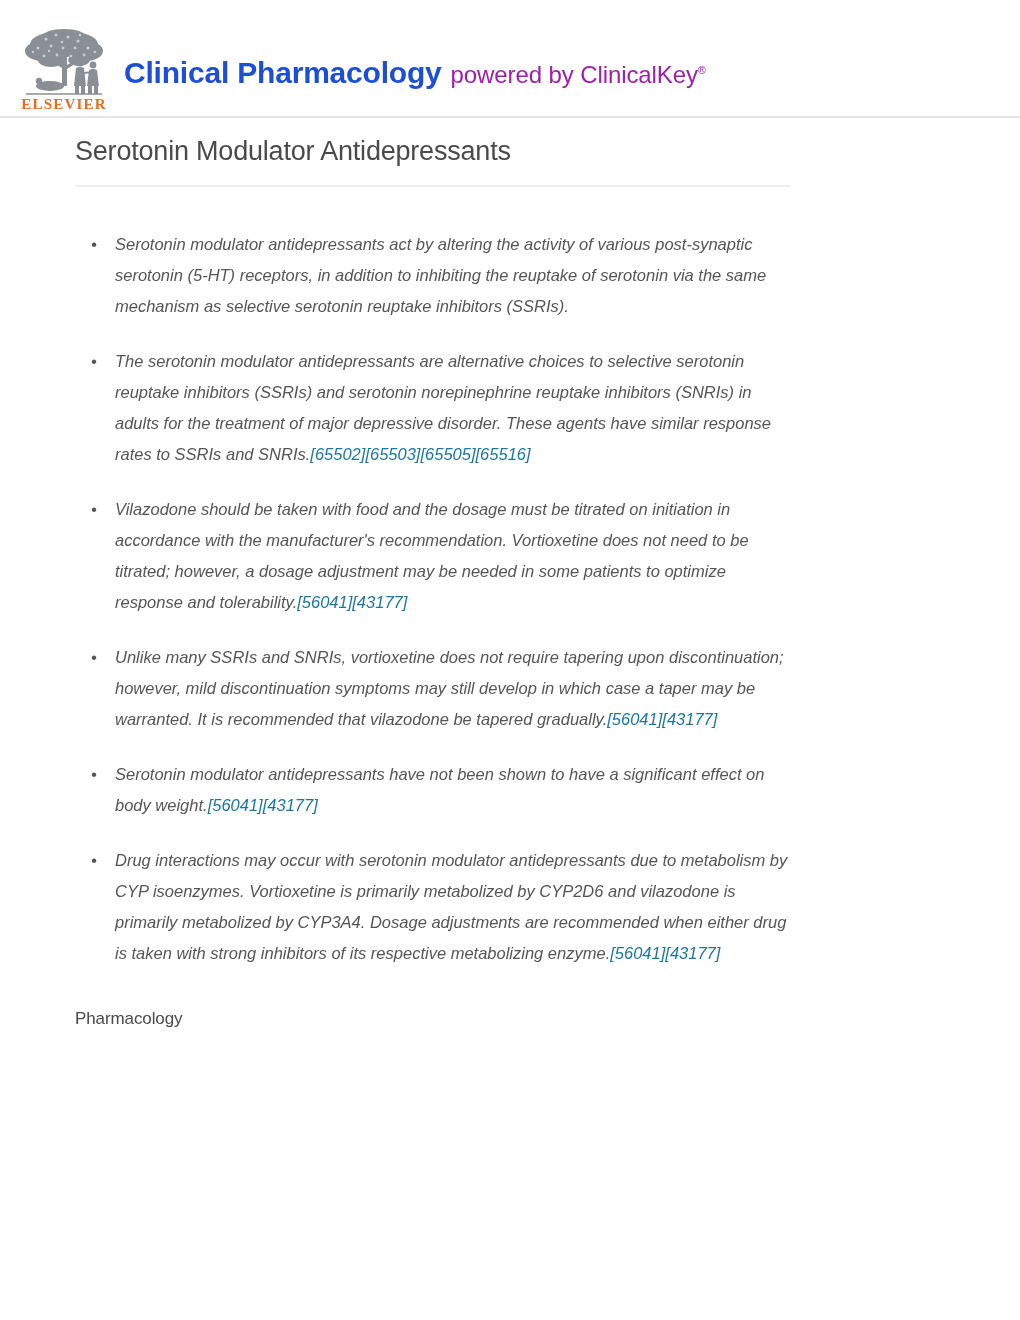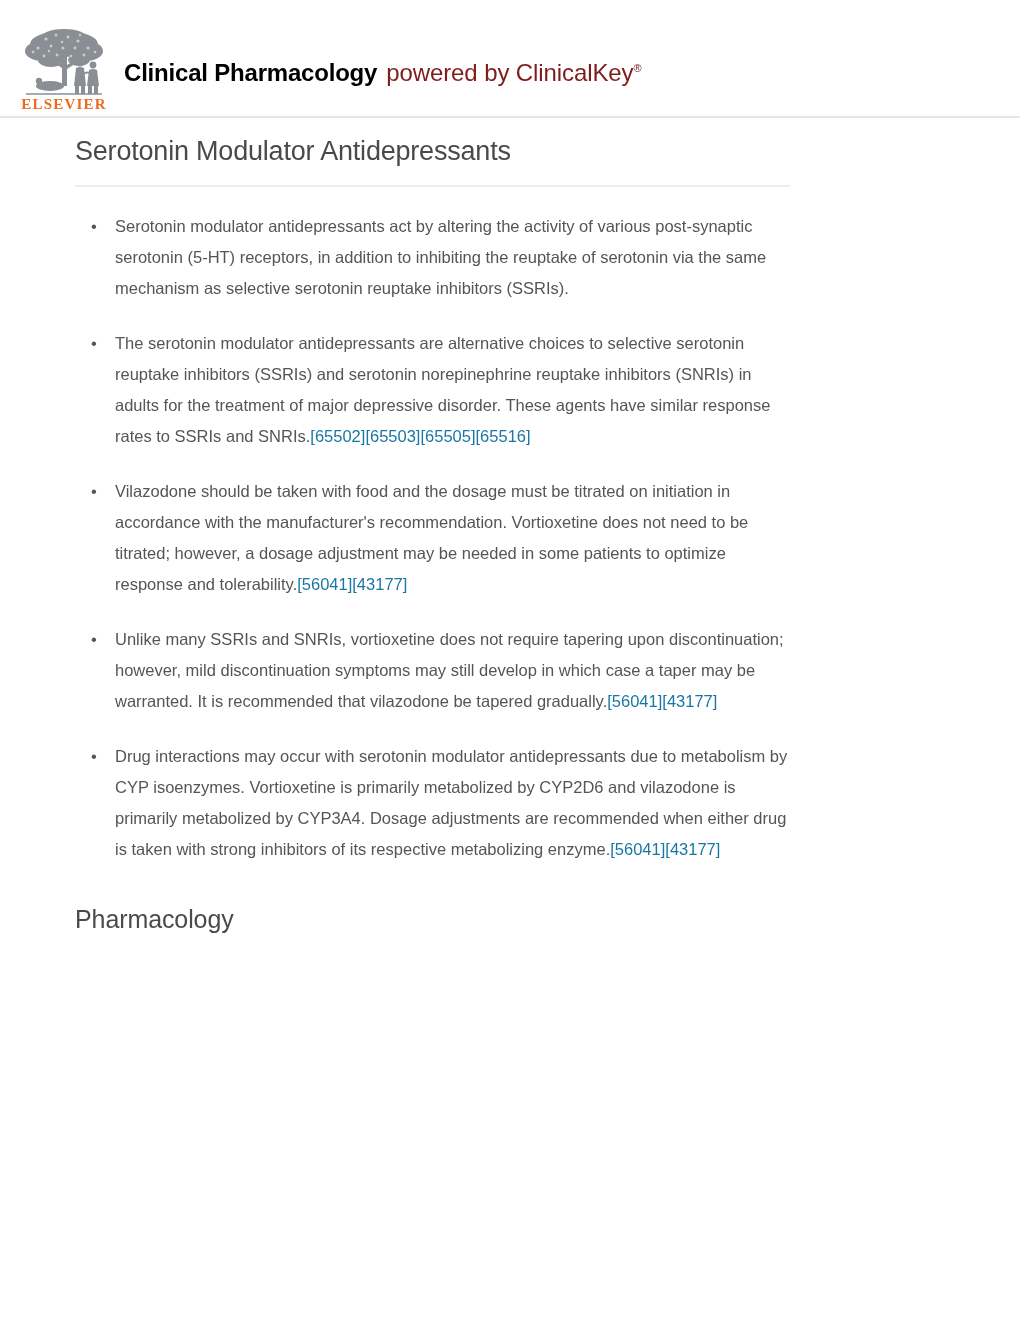--- a/index.html
+++ b/index.html
@@ -38,30 +38,30 @@
   .elsevier-logo svg { display: block; }
 
   .brand-lockup {
     display: flex;
     align-items: baseline;
     gap: 9px;
     padding-bottom: 6px;
     white-space: nowrap;
   }
   .brand-primary {
-    font-size: 24px;
+    font-size: 30px;
     font-weight: 700;
-    color: #000000;
+    color: #1d4ed8;
     letter-spacing: -0.2px;
     margin-top: 16px;
   }
   .brand-secondary {
     font-size: 24px;
     font-weight: 400;
-    color: #7f1d1d;
+    color: #a21caf;
     letter-spacing: -0.1px;
   }
   .brand-secondary .reg {
     font-size: 11px;
     vertical-align: super;
   }
 
   
   .content {
     box-sizing: border-box;
@@ -86,22 +86,23 @@
     font-weight: 400;
     color: #4a4a4a;
     letter-spacing: -0.1px;
   }
   .section-heading.ruled {
     border-bottom: 2px solid #f2a33c;
   }
 
   .summary-list {
     list-style: none;
-    margin: 24px 0 0 0;
+    margin: 42px 0 0 0;
     padding: 0;
+    font-style: italic;
   }
   .summary-list li {
     position: relative;
     padding-left: 40px;
     margin-bottom: 24px;
     font-size: 16.5px;
     line-height: 31px;
     color: #555555;
   }
   .summary-list li:before {
@@ -115,21 +116,21 @@
   }
   .cite {
     color: #1a77a3;
     text-decoration: none;
     cursor: pointer;
     text-align: center;
   }
 
   .trailing-heading {
     margin: 40px 0 0 0;
-    font-size: 25px;
+    font-size: 17px;
     font-weight: 400;
     color: #4a4a4a;
     letter-spacing: -0.1px;
   }
 </style>
 </head>
 <body>
 
 <header class="site-header">
   <div class="header-inner">
@@ -207,18 +208,19 @@
 <main class="content">
 
   <h1 class="page-title">Serotonin Modulator Antidepressants</h1>
 
 
   <ul class="summary-list" id="summary-list">
       <li><span>Serotonin modulator antidepressants act by altering the activity of various post-synaptic serotonin (5-HT) receptors, in addition to inhibiting the reuptake of serotonin via the same mechanism as selective serotonin reuptake inhibitors (SSRIs).</span></li>
       <li><span>The serotonin modulator antidepressants are alternative choices to selective serotonin reuptake inhibitors (SSRIs) and serotonin norepinephrine reuptake inhibitors (SNRIs) in adults for the treatment of major depressive disorder. These agents have similar response rates to SSRIs and SNRIs.</span><a class="cite">[65502]</a><a class="cite">[65503]</a><a class="cite">[65505]</a><a class="cite">[65516]</a></li>
       <li><span>Vilazodone should be taken with food and the dosage must be titrated on initiation in accordance with the manufacturer's recommendation. Vortioxetine does not need to be titrated; however, a dosage adjustment may be needed in some patients to optimize response and tolerability.</span><a class="cite">[56041]</a><a class="cite">[43177]</a></li>
       <li><span>Unlike many SSRIs and SNRIs, vortioxetine does not require tapering upon discontinuation; however, mild discontinuation symptoms may still develop in which case a taper may be warranted. It is recommended that vilazodone be tapered gradually.</span><a class="cite">[56041]</a><a class="cite">[43177]</a></li>
+      <li><span>Serotonin modulator antidepressants have not been shown to have a significant effect on body weight.</span><a class="cite">[56041]</a><a class="cite">[43177]</a></li>
       <li><span>Drug interactions may occur with serotonin modulator antidepressants due to metabolism by CYP isoenzymes. Vortioxetine is primarily metabolized by CYP2D6 and vilazodone is primarily metabolized by CYP3A4. Dosage adjustments are recommended when either drug is taken with strong inhibitors of its respective metabolizing enzyme.</span><a class="cite">[56041]</a><a class="cite">[43177]</a></li>
     </ul>
 
   <h2 class="trailing-heading">Pharmacology</h2>
 
 </main>
 
 </body></html>

